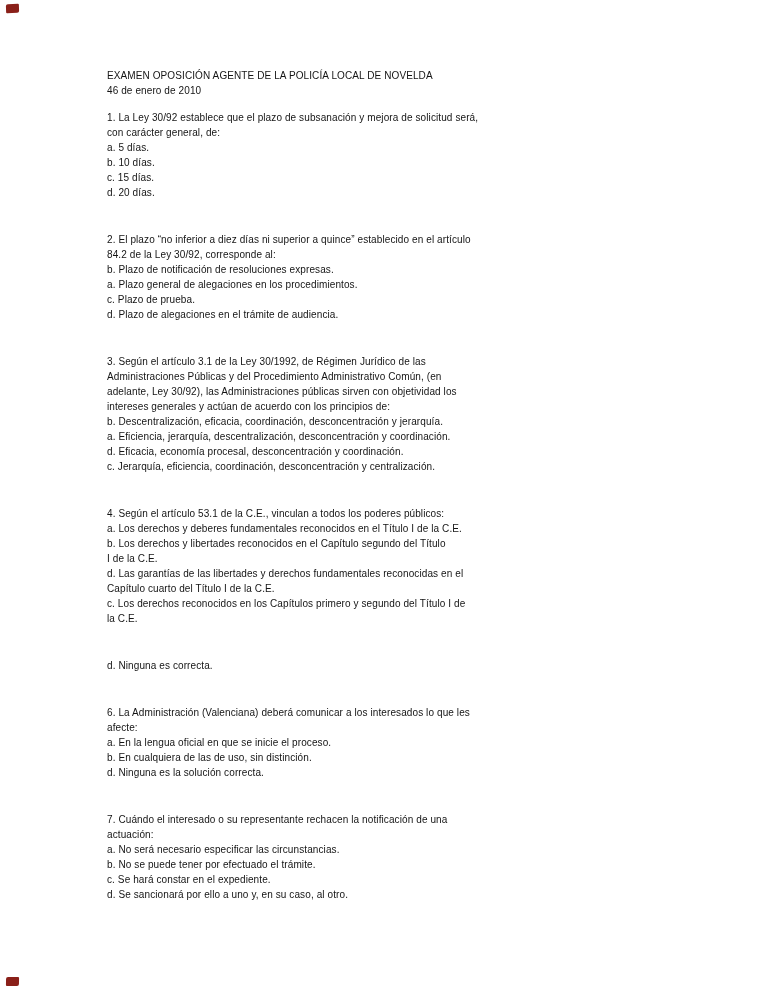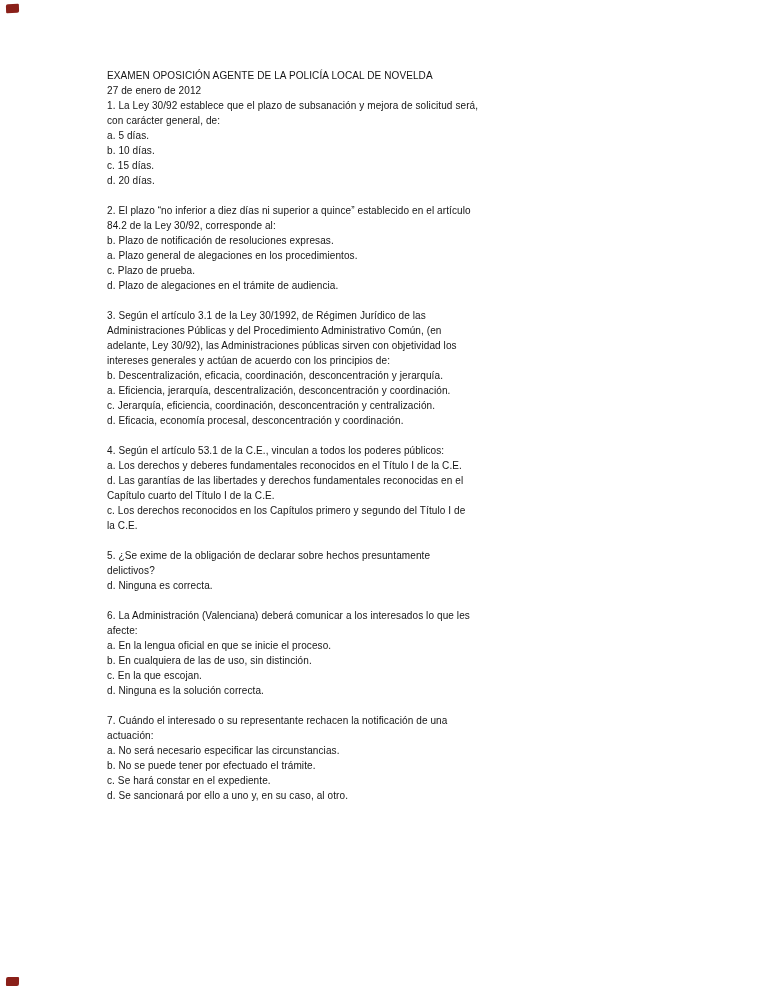--- a/index.html
+++ b/index.html
@@ -32,33 +32,33 @@
     width: 562px;
     color: #141414;
     font-size: 10px;
     line-height: 15px;
     letter-spacing: 0.1px;
   }
   .content p {
     margin: 0;
     white-space: pre-wrap;
   }
-  .question { margin-top: 15px; }
-  .question.no-gap { margin-top: 0; }
+  .question { margin-top: 32px; }
+  .question.no-gap { margin-top: 12px; }
 </style>
 </head>
 <body>
 
 <div class="page">
   <div class="corner-mark top" style="background: rgb(138, 32, 25);"></div>
   <div class="corner-mark bottom" style="background: rgb(138, 32, 25);"></div>
 
   <div class="content" style="color: rgb(20, 20, 20);">
     <p>EXAMEN OPOSICIÓN AGENTE DE LA POLICÍA LOCAL DE NOVELDA</p>
-    <p>27 de enero de 2012</p>
+    <p>46 de enero de 2010</p>
 
     <div class="question no-gap">
       <p>1. La Ley 30/92 establece que el plazo de subsanación y mejora de solicitud será,
 con carácter general, de:</p>
       <p>a. 5 días.</p>
       <p>b. 10 días.</p>
       <p>c. 15 días.</p>
       <p>d. 20 días.</p>
     </div>
 
@@ -71,45 +71,44 @@
       <p>d. Plazo de alegaciones en el trámite de audiencia.</p>
     </div>
 
     <div class="question">
       <p>3. Según el artículo 3.1 de la Ley 30/1992, de Régimen Jurídico de las
 Administraciones Públicas y del Procedimiento Administrativo Común, (en
 adelante, Ley 30/92), las Administraciones públicas sirven con objetividad los
 intereses generales y actúan de acuerdo con los principios de:</p>
       <p>b. Descentralización, eficacia, coordinación, desconcentración y jerarquía.</p>
       <p>a. Eficiencia, jerarquía, descentralización, desconcentración y coordinación.</p>
+      <p>d. Eficacia, economía procesal, desconcentración y coordinación.</p>
       <p>c. Jerarquía, eficiencia, coordinación, desconcentración y centralización.</p>
-      <p>d. Eficacia, economía procesal, desconcentración y coordinación.</p>
     </div>
 
     <div class="question">
       <p>4. Según el artículo 53.1 de la C.E., vinculan a todos los poderes públicos:</p>
       <p>a. Los derechos y deberes fundamentales reconocidos en el Título I de la C.E.</p>
+      <p>b. Los derechos y libertades reconocidos en el Capítulo segundo del Título
+I de la C.E.</p>
       <p>d. Las garantías de las libertades y derechos fundamentales reconocidas en el
 Capítulo cuarto del Título I de la C.E.</p>
       <p>c. Los derechos reconocidos en los Capítulos primero y segundo del Título I de
 la C.E.</p>
     </div>
 
     <div class="question">
-      <p>5. ¿Se exime de la obligación de declarar sobre hechos presuntamente
-delictivos?</p>
       <p>d. Ninguna es correcta.</p>
     </div>
 
     <div class="question">
       <p>6. La Administración (Valenciana) deberá comunicar a los interesados lo que les
 afecte:</p>
       <p>a. En la lengua oficial en que se inicie el proceso.</p>
       <p>b. En cualquiera de las de uso, sin distinción.</p>
-      <p>c. En la que escojan.</p>
       <p>d. Ninguna es la solución correcta.</p>
     </div>
 
     <div class="question">
       <p>7. Cuándo el interesado o su representante rechacen la notificación de una
 actuación:</p>
       <p>a. No será necesario especificar las circunstancias.</p>
       <p>b. No se puede tener por efectuado el trámite.</p>
       <p>c. Se hará constar en el expediente.</p>
       <p>d. Se sancionará por ello a uno y, en su caso, al otro.</p>

